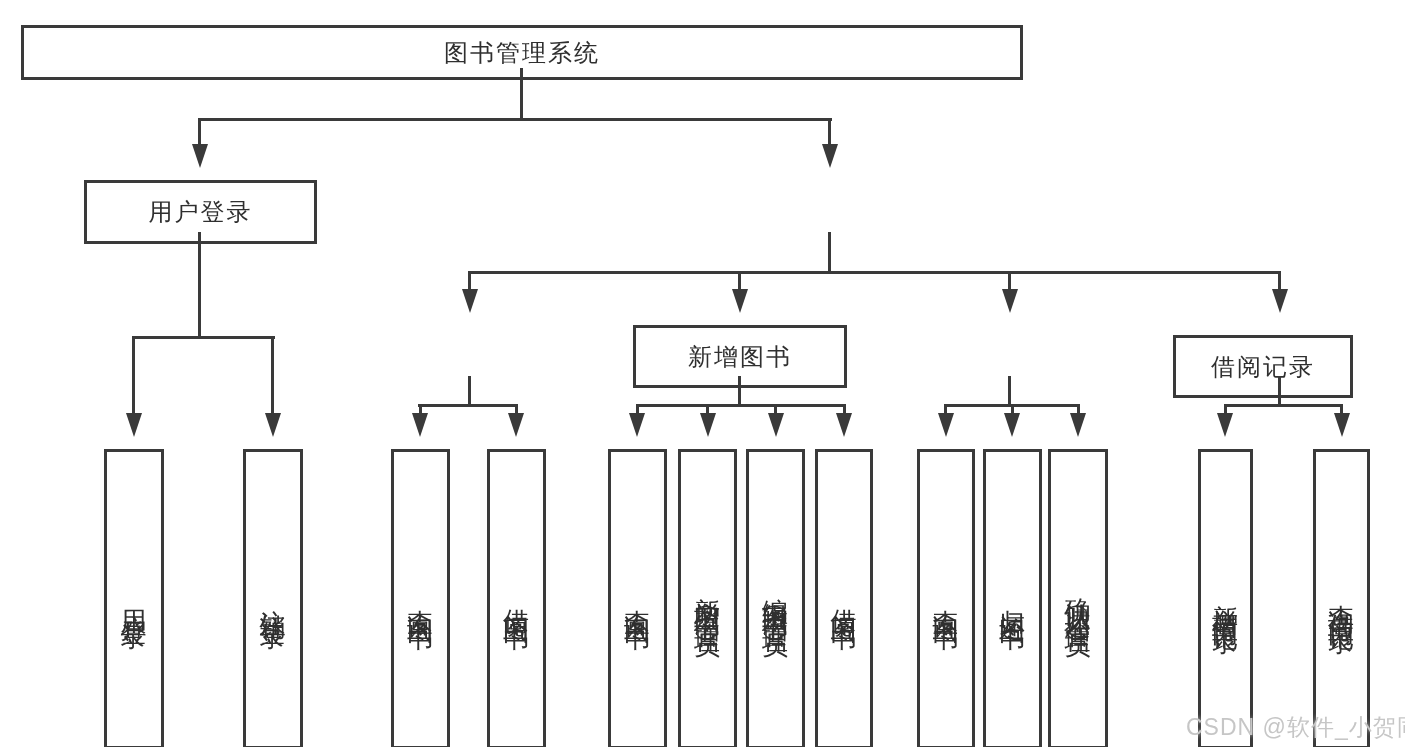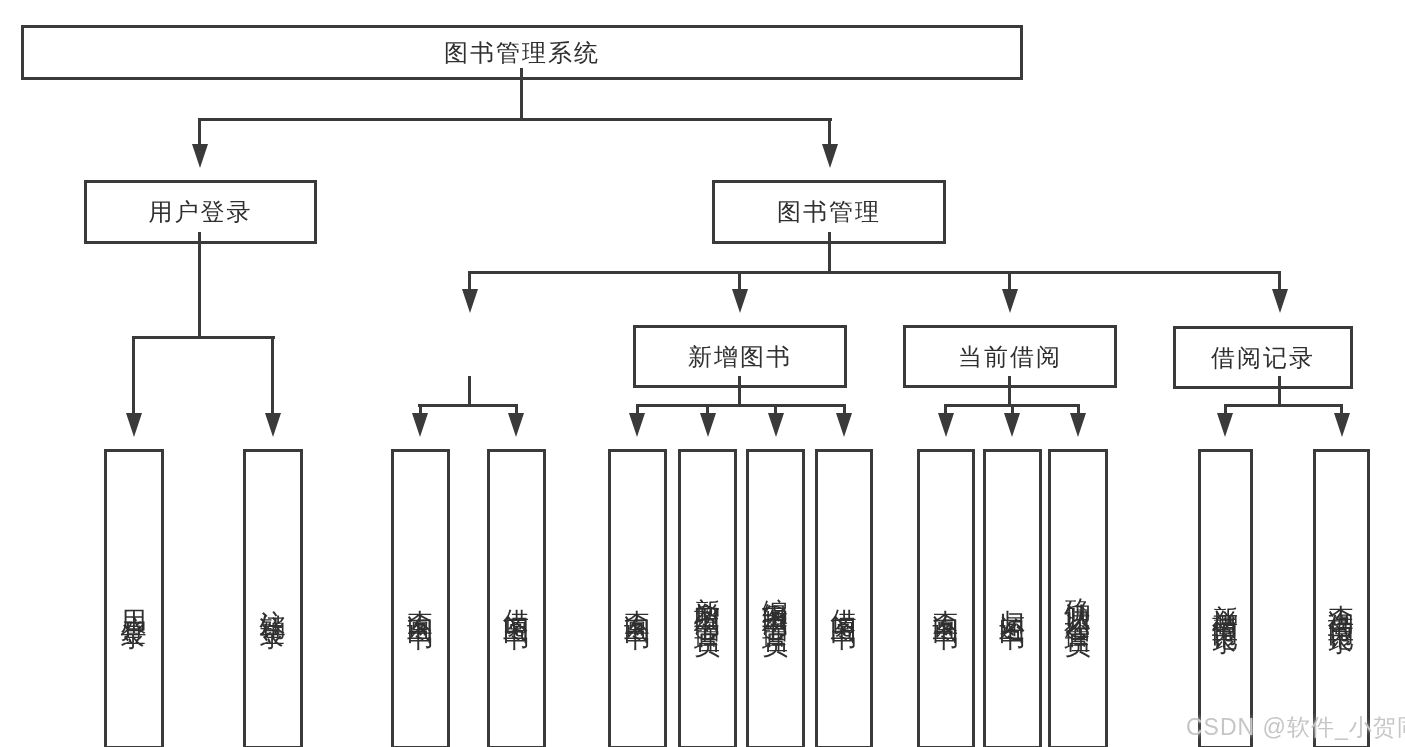--- a/index.html
+++ b/index.html
@@ -77,23 +77,20 @@
   <div class="line" style="left:520px; top:68px; width:3px; height:50px;"></div>
   <div class="line" style="left:198px; top:118px; width:634px; height:3px;"></div>
   <div class="line" style="left:198px; top:118px; width:3px; height:28px;"></div>
   <div class="arrow" style="left:192px; top:144px;"></div>
   <div class="line" style="left:828px; top:118px; width:3px; height:28px;"></div>
   <div class="arrow" style="left:822px; top:144px;"></div>
 
   <div class="box hbox" style="left:84px; top:168px; width:233px; height:64px;">
     <span>用户登录</span>
   </div>
-  <div class="box hbox" style="left:712px; top:168px; width:234px; height:64px;">
-    <span>图书管理</span>
-  </div>
 
   <div class="line" style="left:198px; top:232px; width:3px; height:104px;"></div>
   <div class="line" style="left:132px; top:336px; width:143px; height:3px;"></div>
   <div class="line" style="left:132px; top:336px; width:3px; height:79px;"></div>
   <div class="arrow" style="left:126px; top:413px;"></div>
   <div class="line" style="left:271px; top:336px; width:3px; height:79px;"></div>
   <div class="arrow" style="left:265px; top:413px;"></div>
 
   <div class="line" style="left:828px; top:232px; width:3px; height:41px;"></div>
   <div class="line" style="left:468px; top:271px; width:813px; height:3px;"></div>
@@ -102,24 +99,21 @@
   <div class="line" style="left:738px; top:271px; width:3px; height:20px;"></div>
   <div class="arrow" style="left:732px; top:289px;"></div>
   <div class="line" style="left:1008px; top:271px; width:3px; height:20px;"></div>
   <div class="arrow" style="left:1002px; top:289px;"></div>
   <div class="line" style="left:1278px; top:271px; width:3px; height:20px;"></div>
   <div class="arrow" style="left:1272px; top:289px;"></div>
 
   <div class="box hbox" style="left:633px; top:313px; width:214px; height:63px;">
     <span>新增图书</span>
   </div>
-  <div class="box hbox" style="left:903px; top:313px; width:214px; height:63px;">
-    <span>当前借阅</span>
-  </div>
-  <div class="box hbox" style="left:1173px; top:314px; width:180px; height:63px;">
+  <div class="box hbox" style="left:1173px; top:323px; width:180px; height:63px;">
     <span>借阅记录</span>
   </div>
 
   <div class="line" style="left:468px; top:376px; width:3px; height:30px;"></div>
   <div class="line" style="left:418px; top:404px; width:100px; height:3px;"></div>
   <div class="line" style="left:419px; top:404px; width:3px; height:12px;"></div>
   <div class="arrow" style="left:412px; top:413px;"></div>
   <div class="line" style="left:515px; top:404px; width:3px; height:12px;"></div>
   <div class="arrow" style="left:508px; top:413px;"></div>
 

